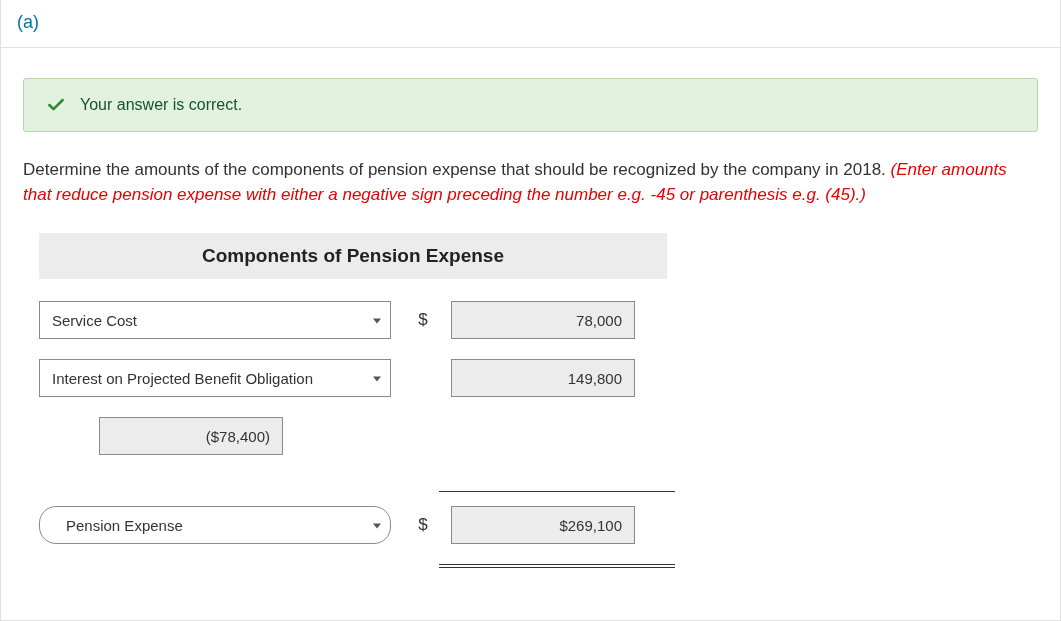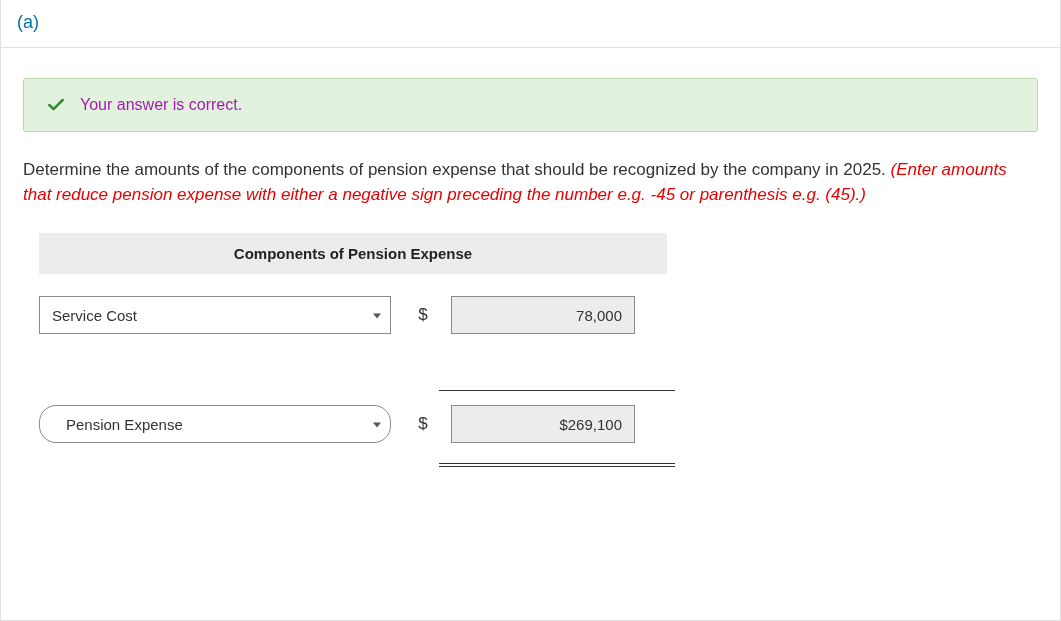--- a/index.html
+++ b/index.html
@@ -26,21 +26,21 @@
   }
   .feedback-banner {
     background: #e3f1df;
     border: 1px solid #b7d7a8;
     border-radius: 3px;
     margin: 30px 0 26px 0;
     padding: 16px 22px;
     display: flex;
     align-items: center;
     gap: 14px;
-    color: #a21caf;
+    color: #14532d;
     font-size: 16px;
   }
   .check-icon {
     width: 20px; height: 20px; flex: 0 0 20px;
   }
   .check-icon svg { display:block; }
   .prompt {
     font-size: 17px;
     line-height: 1.45;
     color: #333;
@@ -49,21 +49,21 @@
   .prompt .hint {
     color: #e60000;
     font-style: italic;
   }
   .table-wrap {
     padding-left: 16px;
   }
   .tbl-header {
     background: #ececec;
     font-weight: 700;
-    font-size: 15px;
+    font-size: 19px;
     text-align: center;
     padding: 12px 0;
     width: 628px;
     margin-bottom: 22px;
     color: #222;
   }
   .row {
     display: flex;
     align-items: center;
     margin-bottom: 20px;
@@ -149,43 +149,59 @@
     <div class="feedback-banner">
       <span class="check-icon">
         <svg viewBox="0 0 24 24" width="20" height="20">
             <path fill="none" stroke="#2e8b2e" stroke-width="3" stroke-linecap="round" stroke-linejoin="round" d="M4 12l5 5L20 6"></path>
           </svg>
       </span>
       <span>Your answer is correct.</span>
     </div>
 
     <p class="prompt">
-      <span>Determine the amounts of the components of pension expense that should be recognized by the company in 2025. </span><span class="hint">(Enter amounts that reduce pension expense with either a negative sign preceding the number e.g. -45 or parenthesis e.g. (45).)</span>
+      <span>Determine the amounts of the components of pension expense that should be recognized by the company in 2018. </span><span class="hint">(Enter amounts that reduce pension expense with either a negative sign preceding the number e.g. -45 or parenthesis e.g. (45).)</span>
     </p>
 
     <div class="table-wrap">
       <div class="tbl-header">Components of Pension Expense</div>
 
       <div class="row">
         <div class="cell-select">
             <div class="sel-wrap">
           <select class="sel">
             <option>Service Cost</option>
           </select>
         </div>
           </div>
         <div class="cell-dollar">$</div>
         <div class="cell-input">
           <input class="inp" type="text" value="78,000" style="">
         </div>
       </div>
 
-
-      <div class="row">
+      <div class="row">
+        <div class="cell-select">
+            <div class="sel-wrap">
+          <select class="sel">
+            <option>Interest on Projected Benefit Obligation</option>
+          </select>
+        </div>
+          </div>
         <div class="cell-dollar"></div>
+        <div class="cell-input">
+          <input class="inp" type="text" value="149,800" style="">
+        </div>
+      </div>
+
+      <div class="row">
+        <div class="cell-dollar"></div>
+        <div class="cell-input">
+          <input class="inp" type="text" value="($78,400)" style="">
+        </div>
       </div>
 
       <div class="row">
         <div class="cell-dollar"></div>
       </div>
 
       <div class="total-sep"></div>
 
       <div class="row">
         <div class="cell-select">

